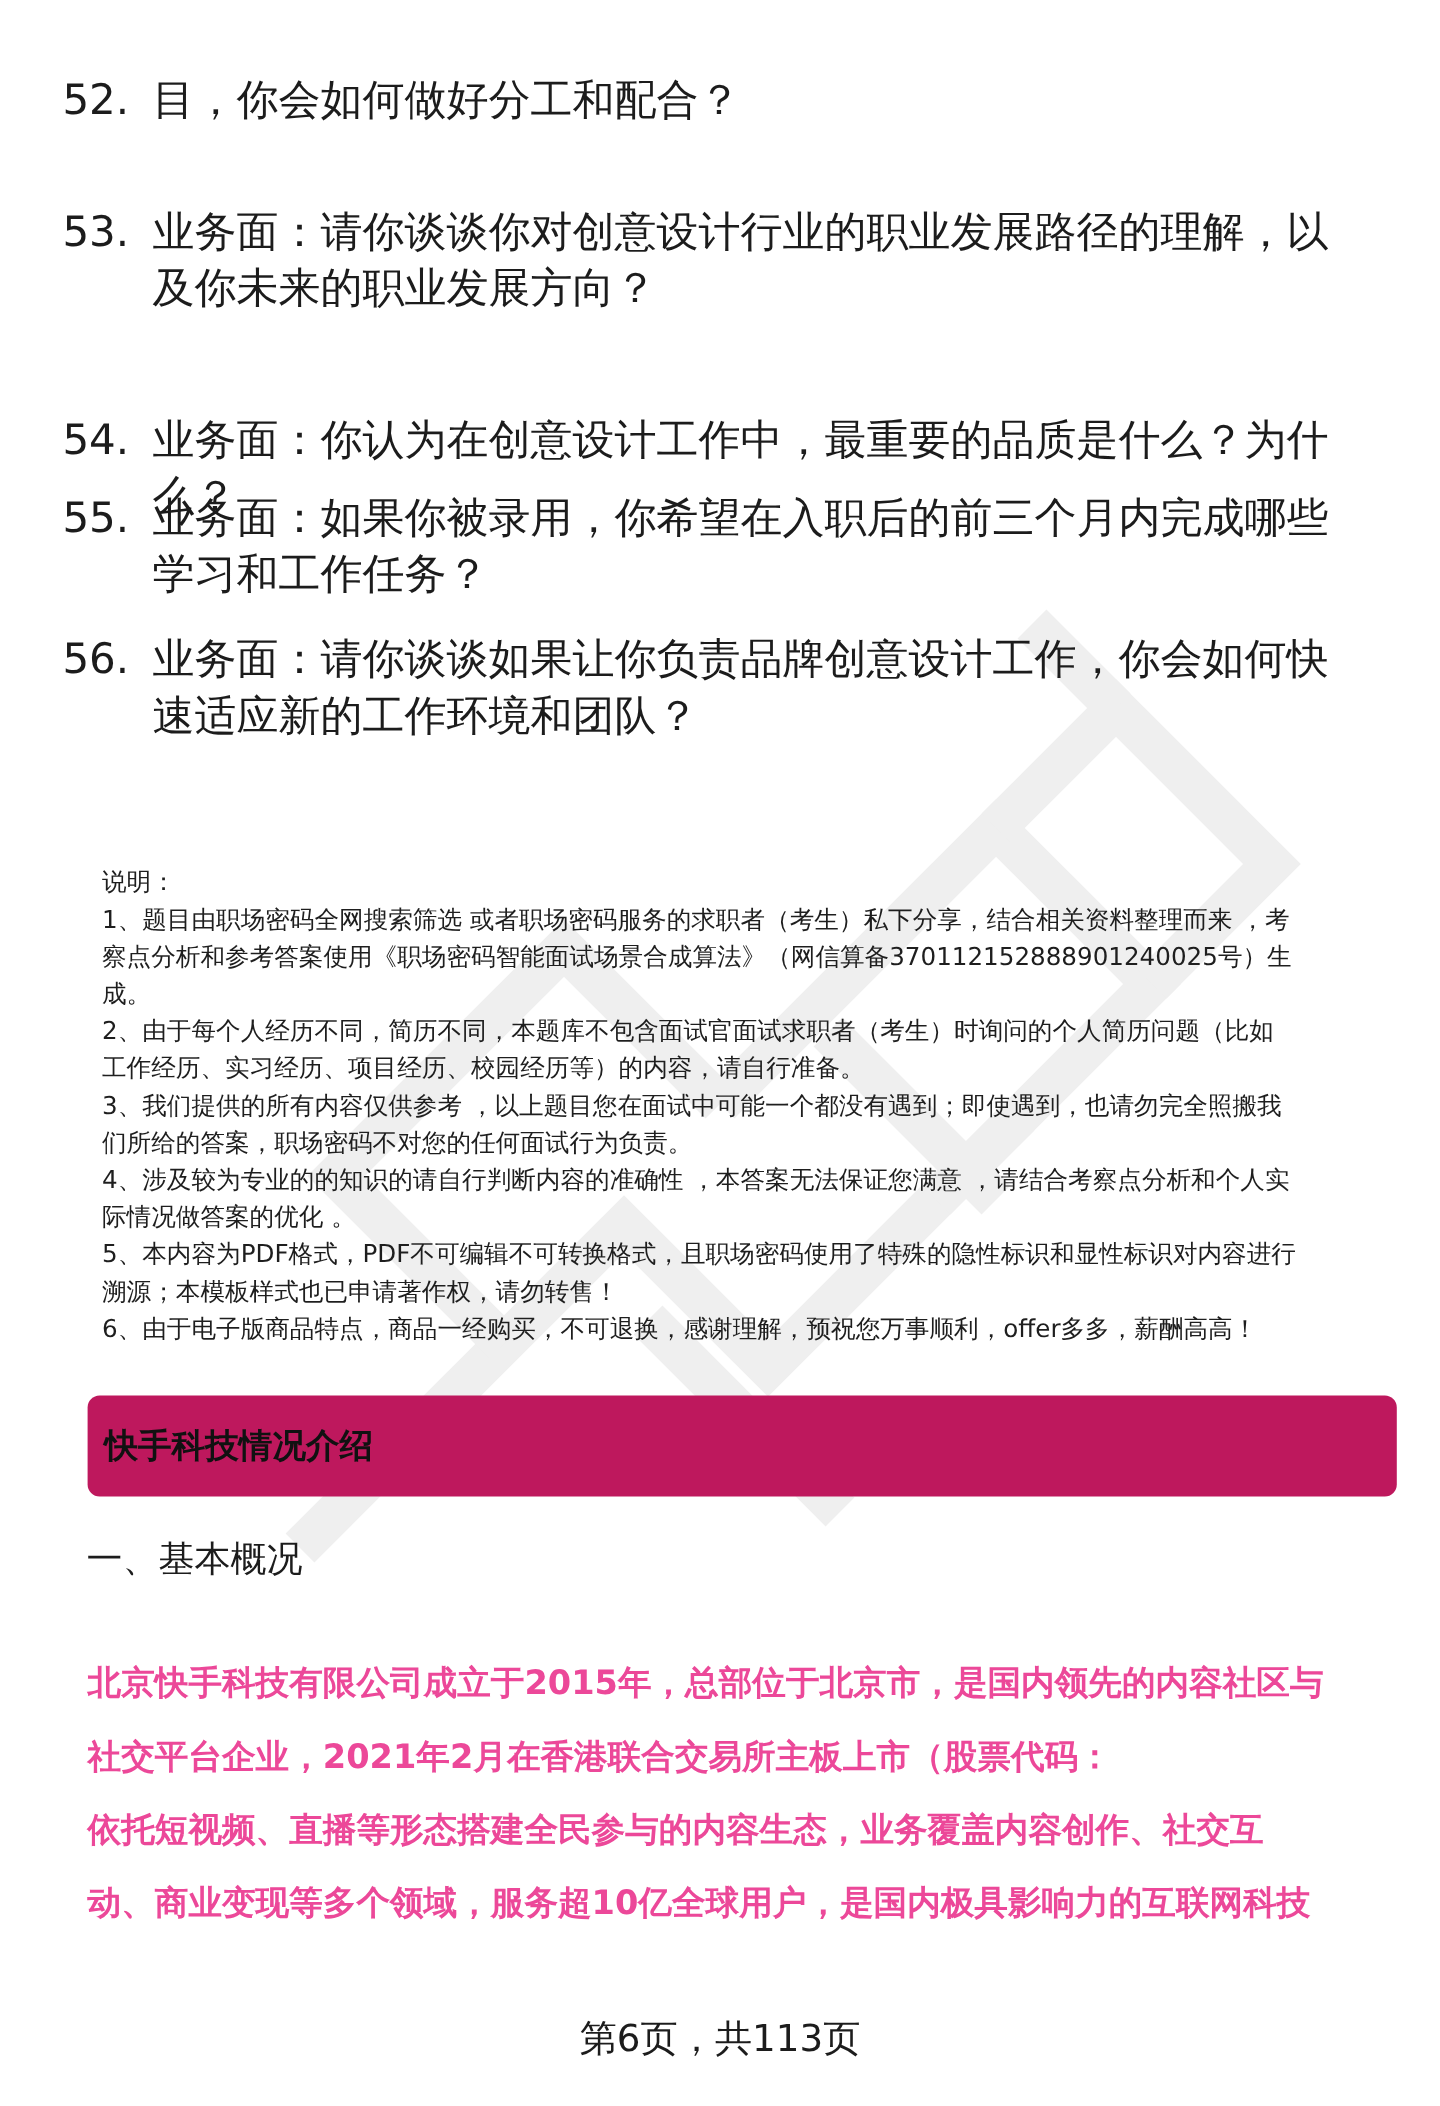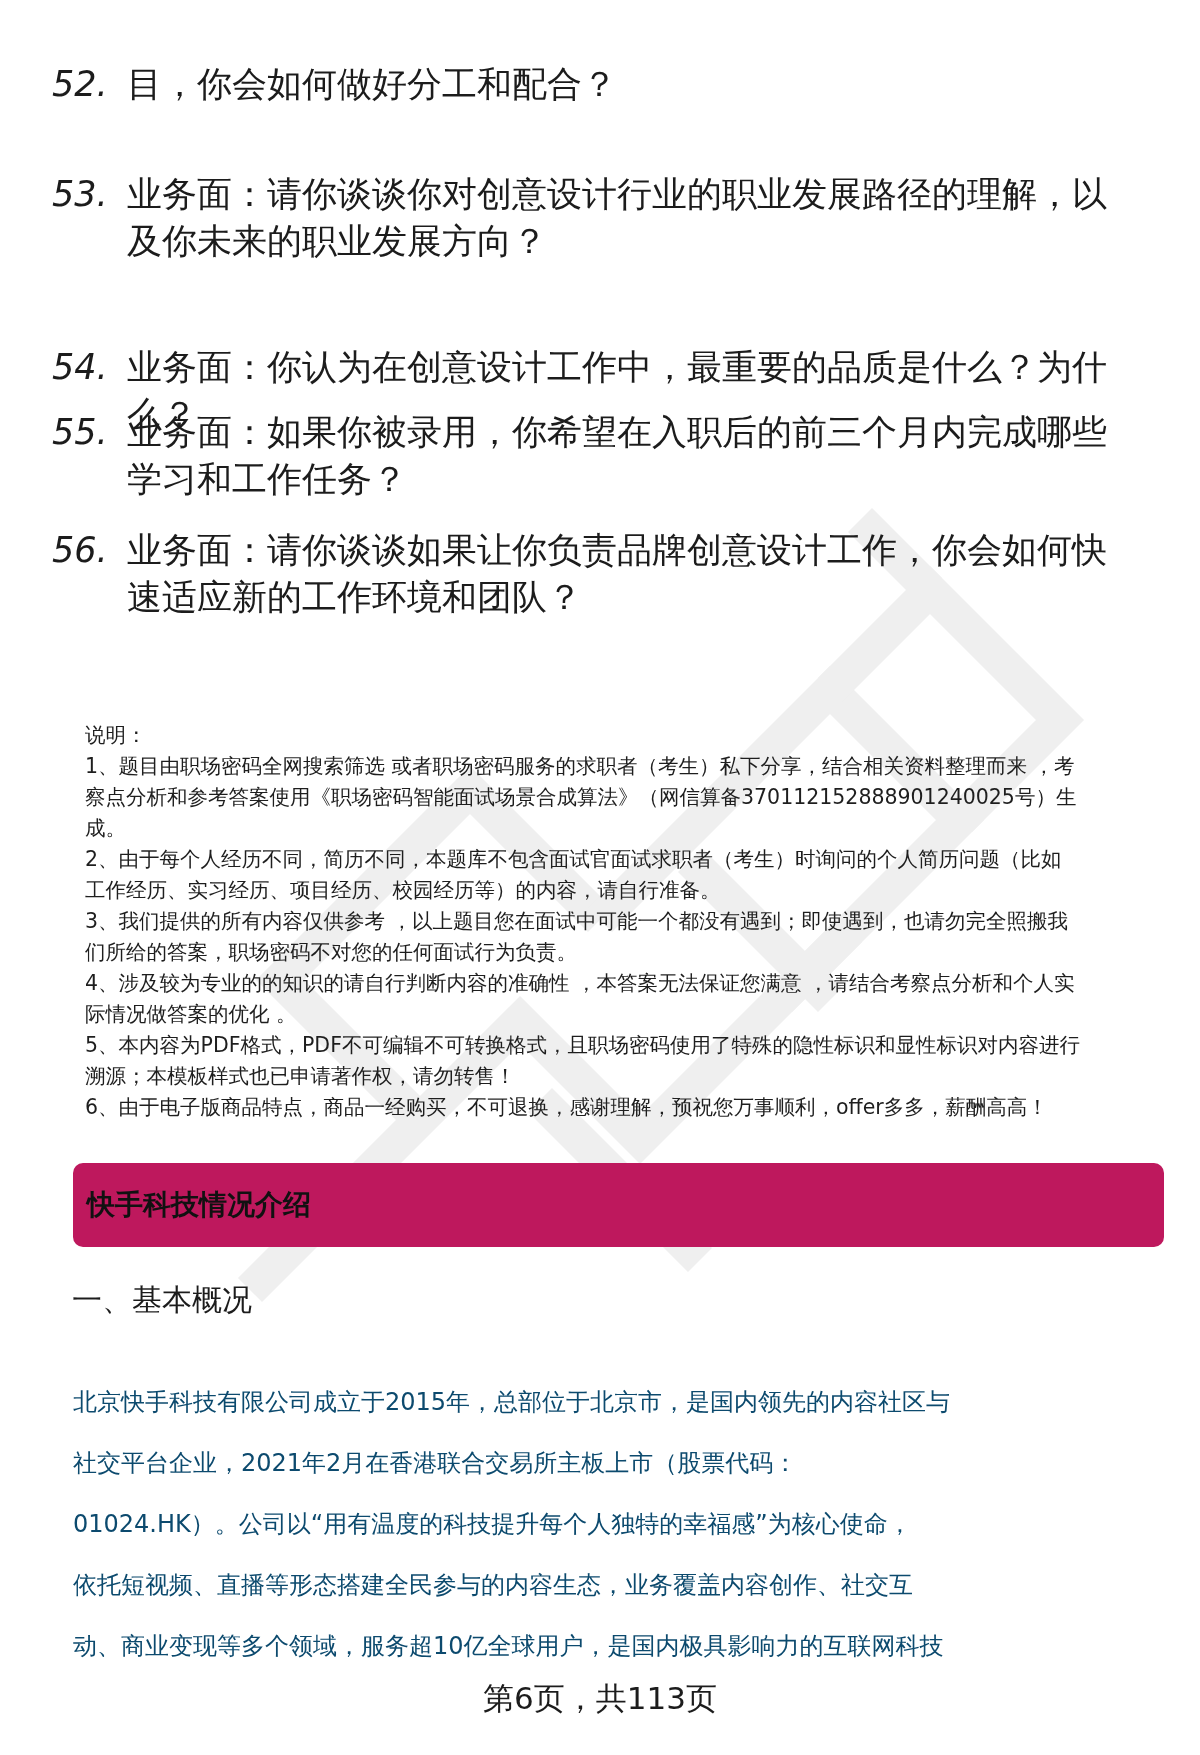--- a/index.html
+++ b/index.html
@@ -12,21 +12,21 @@
       position: absolute; left: 0; top: 0; width: 1200px; height: 1755px;
       pointer-events: none; z-index: 0;
     }
     .content { position: relative; z-index: 1; }
 
     .question {
       position: absolute; left: 52px; width: 1100px;
       font-size: 35px; line-height: 47px; color: #1c1c1c;
       display: flex;
     }
-    .q-num { width: 75px; flex: 0 0 75px; letter-spacing: 0px; font-style: italic; }
+    .q-num { width: 75px; flex: 0 0 75px; letter-spacing: 0px; }
     .q-text { flex: 1; }
 
     .notes {
       position: absolute; left: 73px; top: 720px; width: 1095px;
       font-size: 20.5px; line-height: 31px; color: #1e1e1e; margin-left: 12px;
     }
     .notes div { margin: 0; }
 
     .section-banner {
       position: absolute; left: 73px; top: 1163px; width: 1091px; height: 84px;
@@ -36,21 +36,21 @@
     .section-banner span {
       margin-left: 14px; font-size: 28px; font-weight: bold; color: #111;
     }
 
     .subhead {
       position: absolute; left: 72px; top: 1280px;
       font-size: 30px; line-height: 40px; color: #1c1c1c;
     }
     .para {
       position: absolute; left: 73px; top: 1372px; width: 1095px;
-      font-size: 24px; line-height: 61px; color: #0c4a6e;
+      font-size: 28px; line-height: 61px; color: #ec4899; font-weight: bold;
     }
     .para div { white-space: nowrap; }
 
     .page-footer {
       position: absolute; left: 0; top: 1678px; width: 1200px; text-align: center;
       font-size: 31px; color: #1c1c1c;
     }
   </style>
 </head>
 <body>
@@ -126,20 +126,19 @@
 
   <div class="section-banner">
     <span>快手科技情况介绍</span>
   </div>
 
   <div class="subhead">一、基本概况</div>
 
   <div class="para">
     <div>北京快手科技有限公司成立于2015年，总部位于北京市，是国内领先的内容社区与</div>
     <div>社交平台企业，2021年2月在香港联合交易所主板上市（股票代码：</div>
-    <div>01024.HK）。公司以“用有温度的科技提升每个人独特的幸福感”为核心使命，</div>
     <div>依托短视频、直播等形态搭建全民参与的内容生态，业务覆盖内容创作、社交互</div>
     <div>动、商业变现等多个领域，服务超10亿全球用户，是国内极具影响力的互联网科技</div>
   </div>
 
   <div class="page-footer">第6页，共113页</div>
 
 </div>
 
 </body></html>

